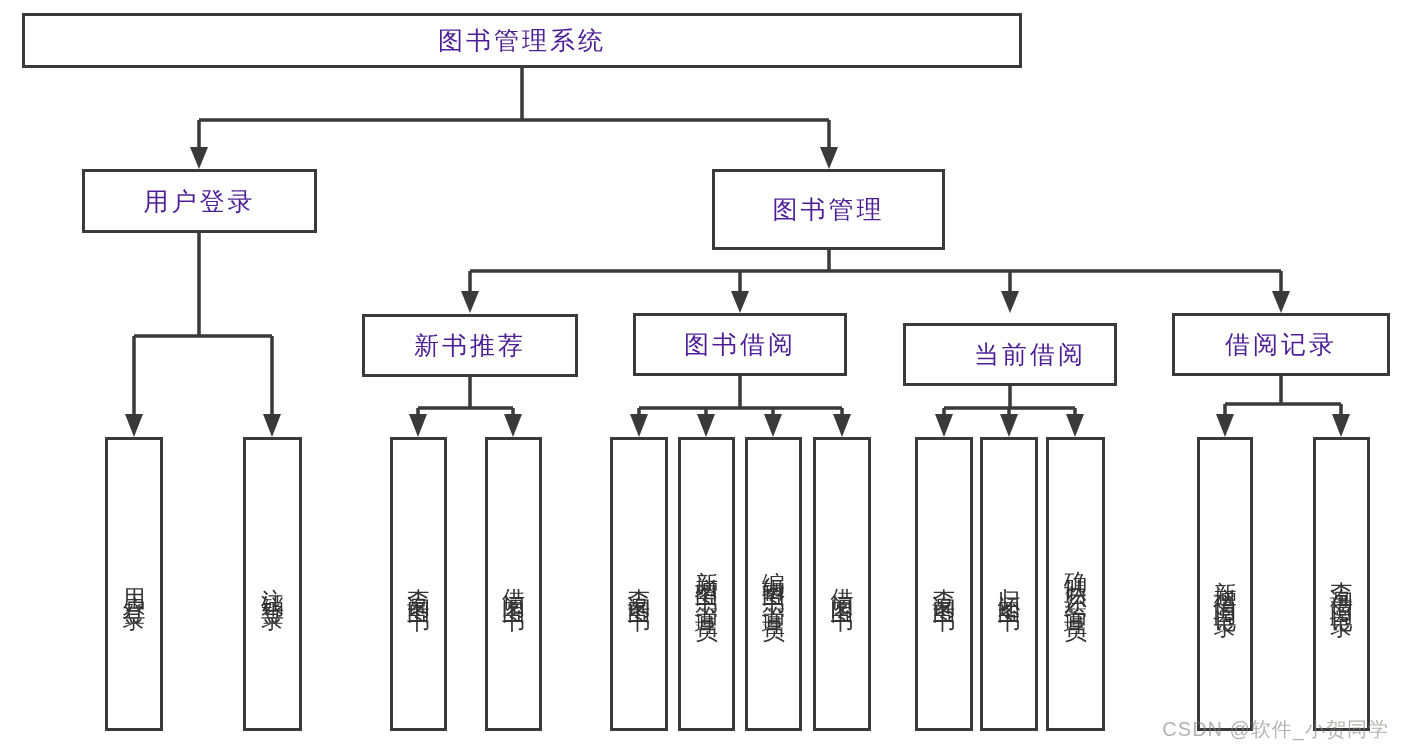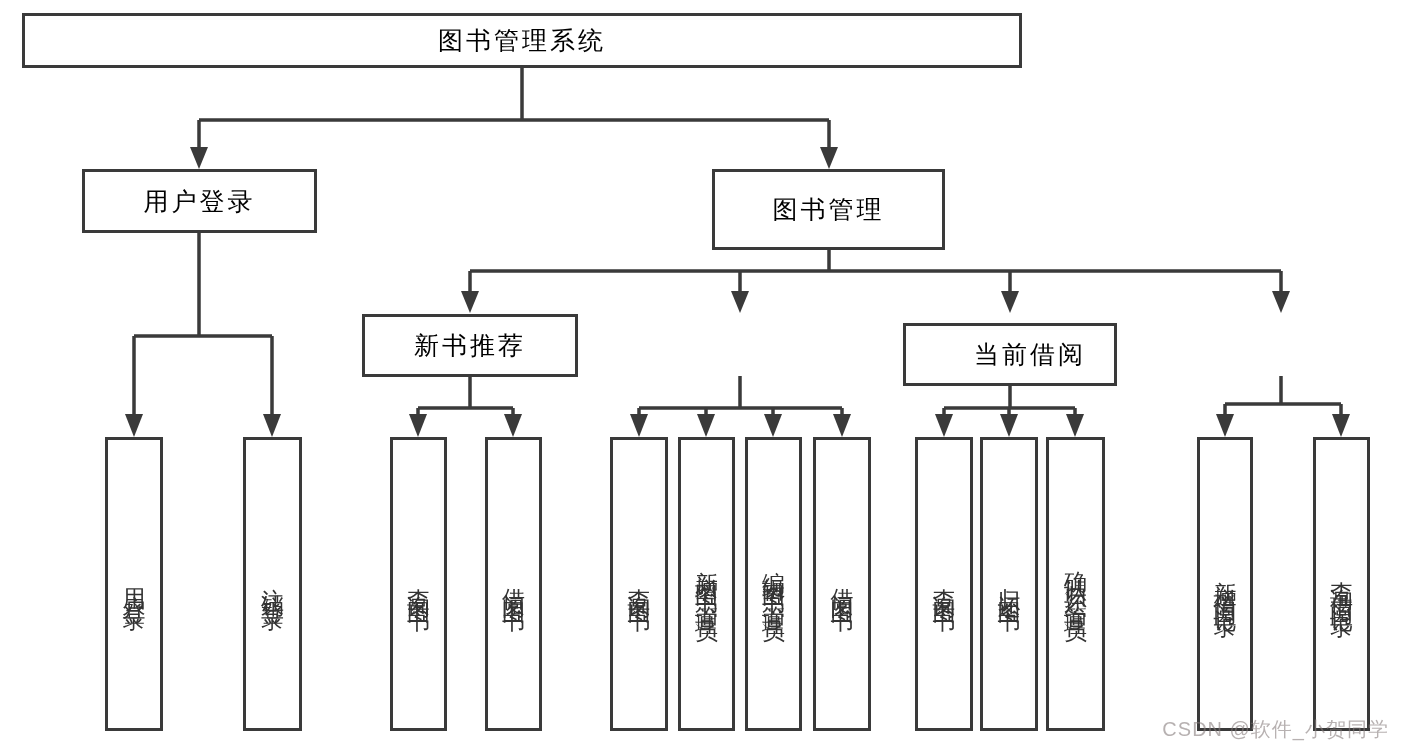--- a/index.html
+++ b/index.html
@@ -25,21 +25,21 @@
     pointer-events: none;
   }
   .node {
     position: absolute;
     box-sizing: border-box;
     background: #ffffff;
     border: 3px solid #3a3a3a;
     display: flex;
     align-items: center;
     justify-content: center;
-    color: #000000;
+    color: #4c1d95;
     font-size: 25px;
     letter-spacing: 3px;
     z-index: 1;
     white-space: nowrap;
   }
   .leaf {
     position: absolute;
     box-sizing: border-box;
     background: #ffffff;
     border: 3px solid #3a3a3a;
@@ -109,21 +109,23 @@
       <polygon points="1332,414 1350,414 1341,437"></polygon>
     </g>
   </svg>
 
   <div class="node" style="left:22px; top:13px; width:1000px; height:55px;">图书管理系统</div>
 
   <div class="node" style="left:82px; top:169px; width:235px; height:64px;">用户登录</div>
   <div class="node" style="left:712px; top:169px; width:233px; height:81px;">图书管理</div>
 
   <div class="node" style="left:362px; top:314px; width:216px; height:63px;">新书推荐</div>
+  <div class="node" style="left:633px; top:313px; width:214px; height:63px;">图书借阅</div>
   <div class="node" style="left:903px; top:323px; width:214px; height:63px;padding-left:40px;">当前借阅</div>
+  <div class="node" style="left:1172px; top:313px; width:218px; height:63px;">借阅记录</div>
 
   <div class="leaf" style="left:105px; top:437px; width:58px; height:294px;">用户登录</div>
   <div class="leaf" style="left:243px; top:437px; width:59px; height:294px;">注销登录</div>
 
   <div class="leaf" style="left:390px; top:437px; width:57px; height:294px;">查询图书</div>
   <div class="leaf" style="left:485px; top:437px; width:57px; height:294px;">借阅图书</div>
 
   <div class="leaf" style="left:610px; top:437px; width:58px; height:294px;">查询图书</div>
   <div class="leaf" style="left:678px; top:437px; width:57px; height:294px;">新增图书（管理员）</div>
   <div class="leaf" style="left:745px; top:437px; width:57px; height:294px;">编辑图书（管理员）</div>

